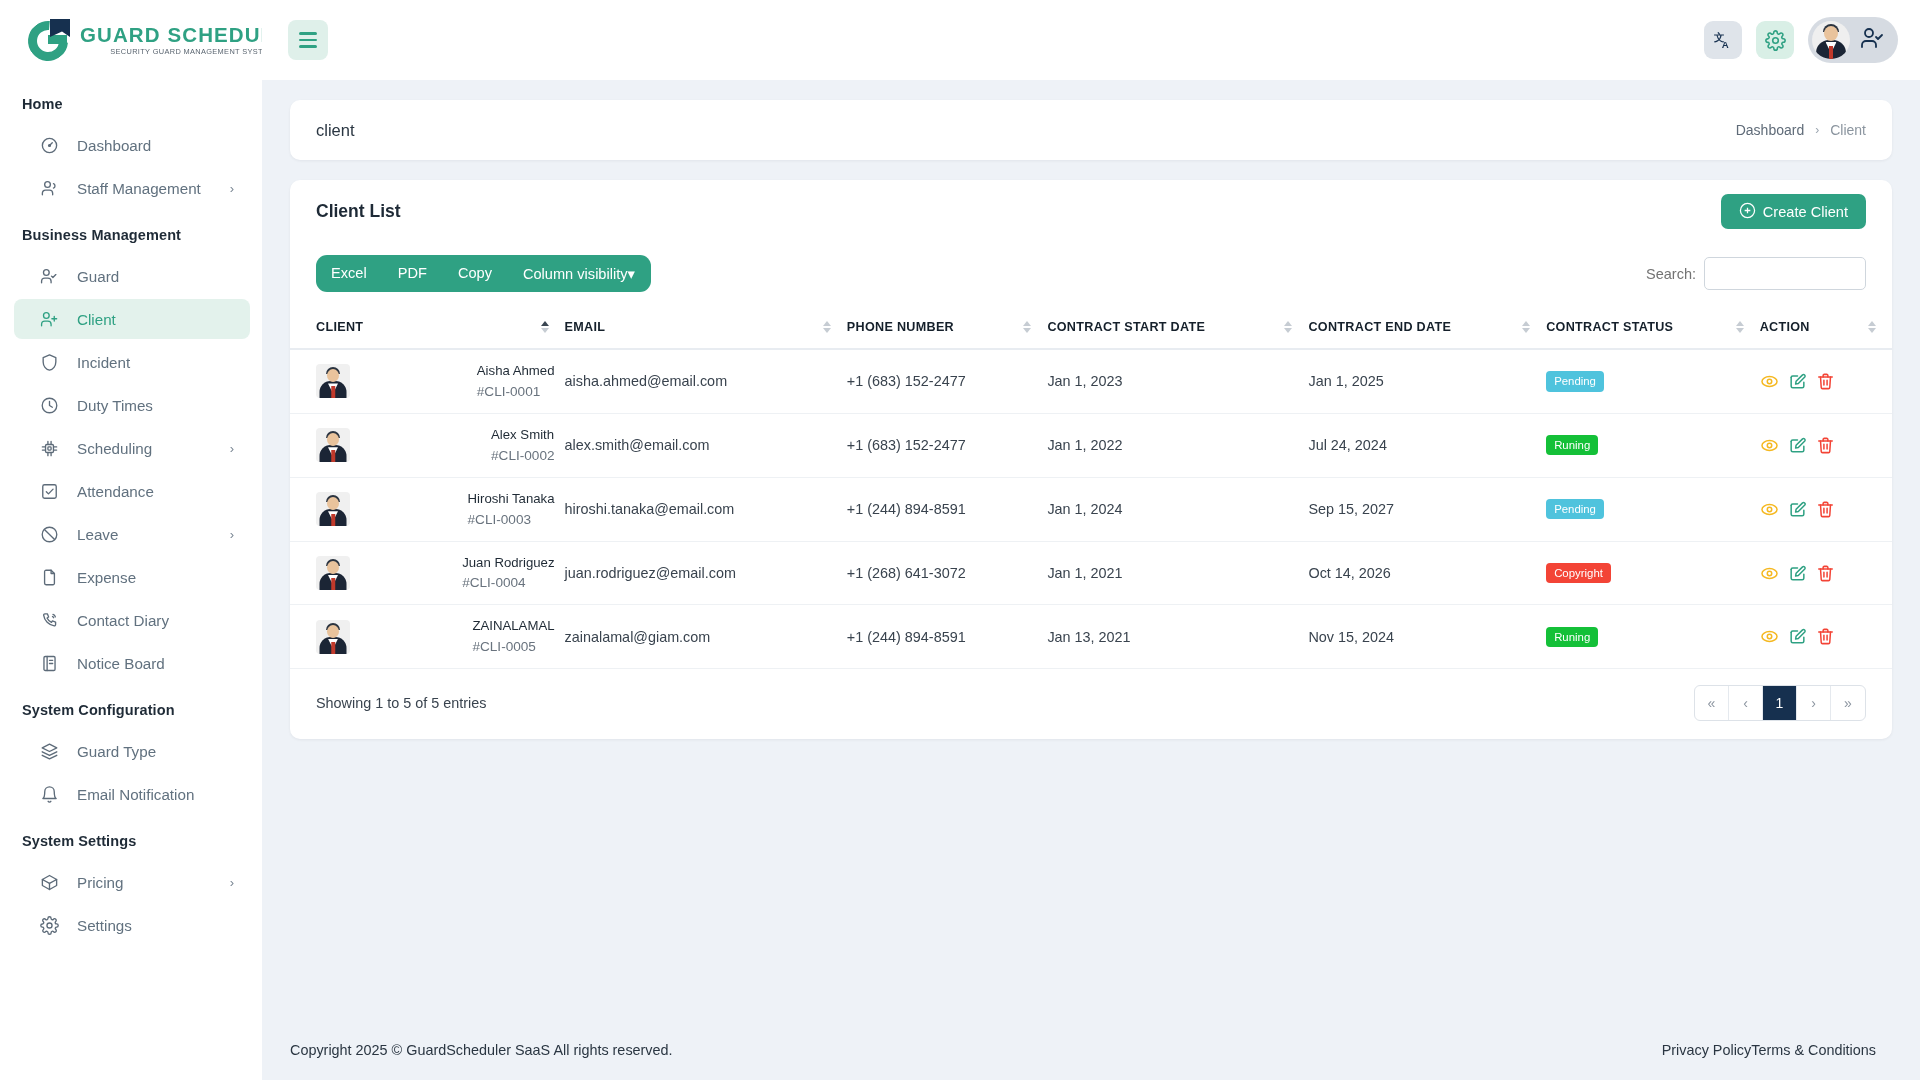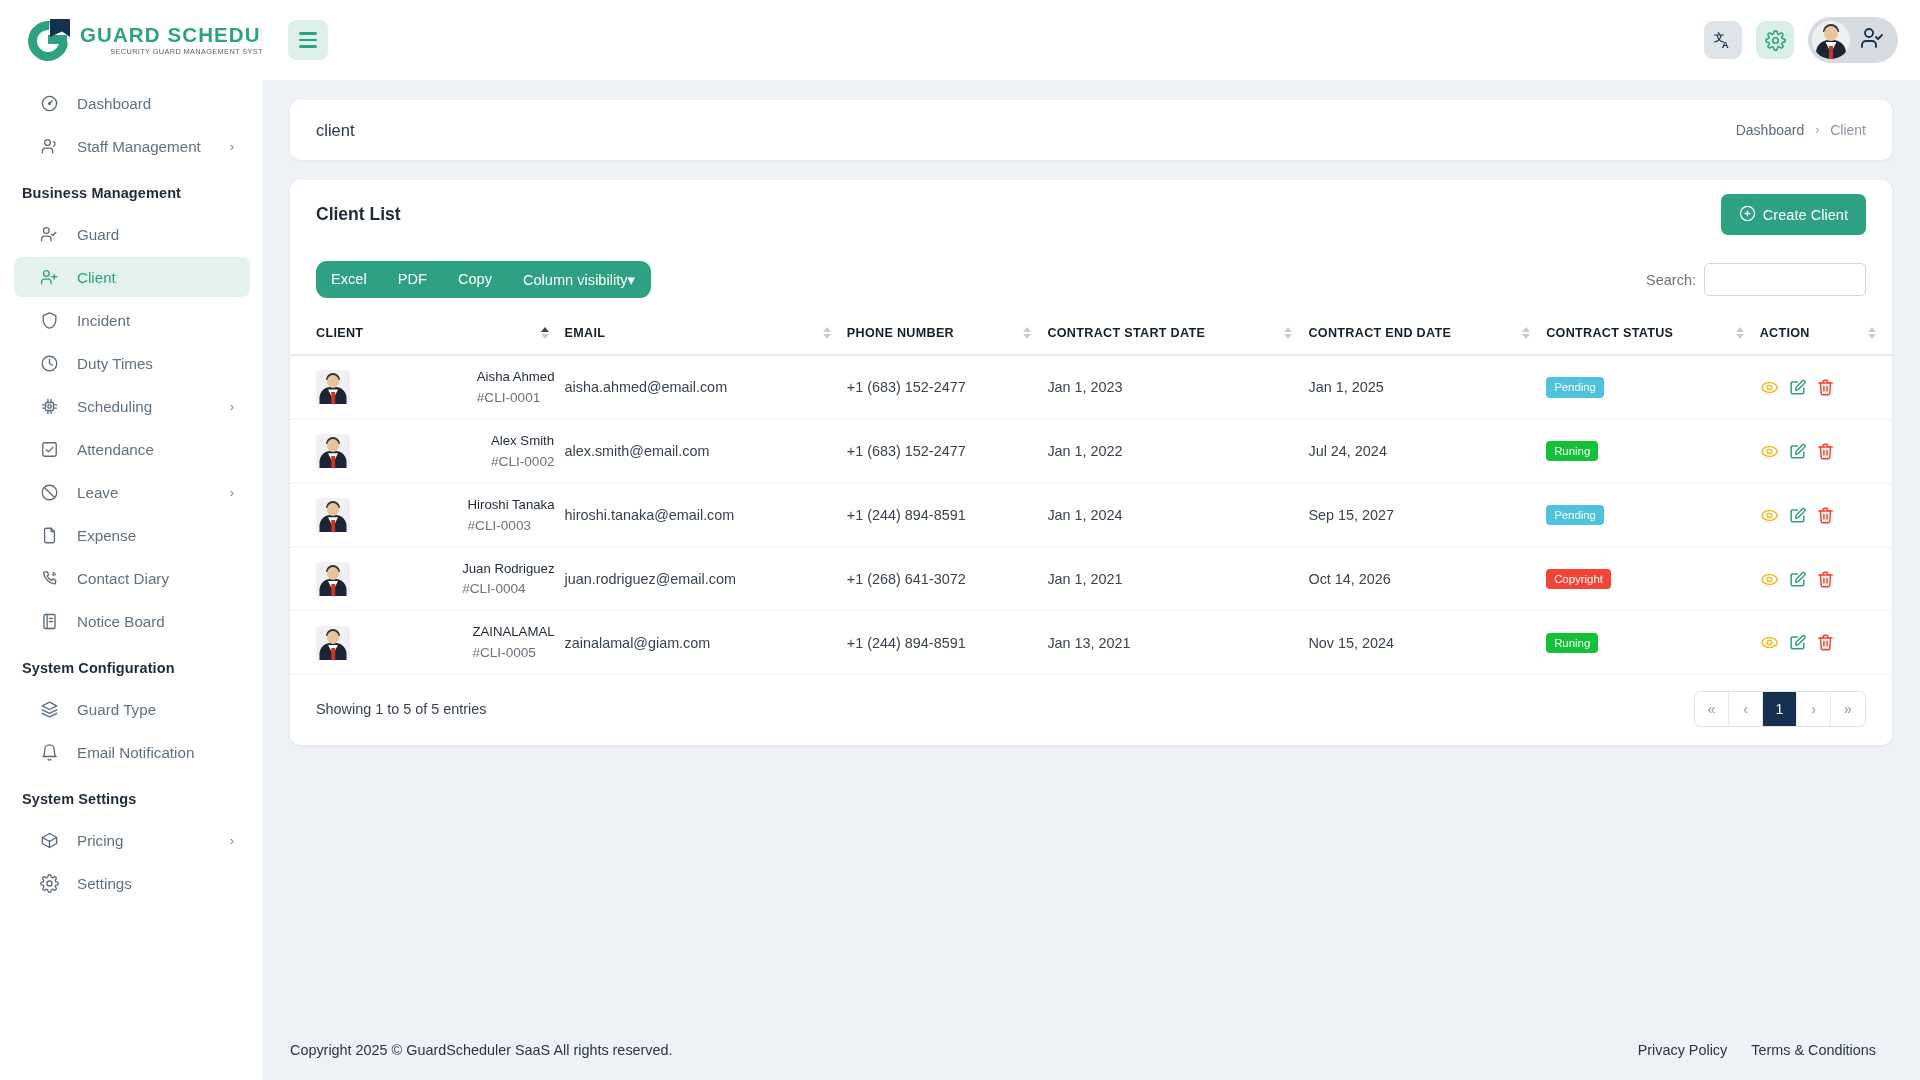--- a/index.html
+++ b/index.html
@@ -105,21 +105,21 @@
   #breadcrumb { margin-left: auto; display: flex; align-items: center; gap: 11px; font-size: 14px; }
   #breadcrumb .bc-link { color: #5f6b78; cursor: pointer; }
   #breadcrumb .bc-sep { color: #9aa4af; font-size: 12px; }
   #breadcrumb .bc-cur { color: #8b959f; }
 
   #listcard { margin-top: 20px; padding: 0 0 14px 0; }
   #listhead { display: flex; align-items: center; padding: 14px 26px 16px 26px; }
   #listtitle { font-size: 17.5px; font-weight: 700; color: #1e2a36; }
   #createbtn {
     margin-left: auto; background: #2fa183; color: #fff; border: none;
-    border-radius: 7px; height: 41px; padding: 0 18px; font-size: 14.6px;
+    border-radius: 7px; height: 35px; padding: 0 18px; font-size: 14.6px;
     display: flex; align-items: center; gap: 7px; cursor: pointer;
     font-family: "Liberation Sans", sans-serif;
   }
   #createbtn svg { width: 17px; height: 17px; stroke: #fff; fill: none; stroke-width: 1.8; }
 
   #toolsrow { display: flex; align-items: center; padding: 10px 26px 0 26px; }
   #btngroup { display: flex; background: #2fa183; border-radius: 11px; overflow: hidden; }
   #btngroup .tbtn {
     color: #fff; font-size: 14.6px; padding: 10px 15px; cursor: pointer;
     border-right: 1px solid rgba(255,255,255,.0);
@@ -186,39 +186,40 @@
     font-size: 14px; color: #8c95a0; cursor: pointer; border-right: 1px solid #e5e9ee;
   }
   #pager .pg:last-child { border-right: none; }
   #pager .pg.cur { background: #16304f; color: #fff; font-weight: 500; }
 
   
   #footer {
     position: absolute; left: 262px; right: 0; bottom: 0; height: 60px;
     display: flex; align-items: center; padding: 0 44px 0 28px; font-size: 14.4px; color: #2a3642;
   }
-  #footer .flinks { margin-left: auto; display: flex; gap: 24px; }
+  #footer .flinks { margin-left: auto; display: flex; }
   #footer .flinks span { cursor: pointer; color: #2a3642; }
 </style>
 </head>
 <body>
 
 <aside id="sidebar">
   <div id="brand">
     <div class="logo-mark">
       <div class="ring"></div>
         <div class="bar"></div>
         <div class="flag"></div>
     </div>
     <div class="logo-text">
       <div class="logo-title">GUARD SCHEDULER</div>
       <div class="logo-sub">SECURITY GUARD MANAGEMENT SYSTEM</div>
     </div>
   </div>
   <nav id="sidebar-nav">
+      <div class="nav-section">Home</div>
       <div class="nav-item">
         <span class="ico">
           <svg viewBox="0 0 24 24">
             <circle cx="12" cy="12" r="9"></circle>
             <path d="M12 12l3.5-3.5"></path>
             <circle cx="12" cy="12" r="1.2" fill="currentColor"></circle>
           </svg>
         </span>
         <span class="lbl">Dashboard</span>
       </div>

